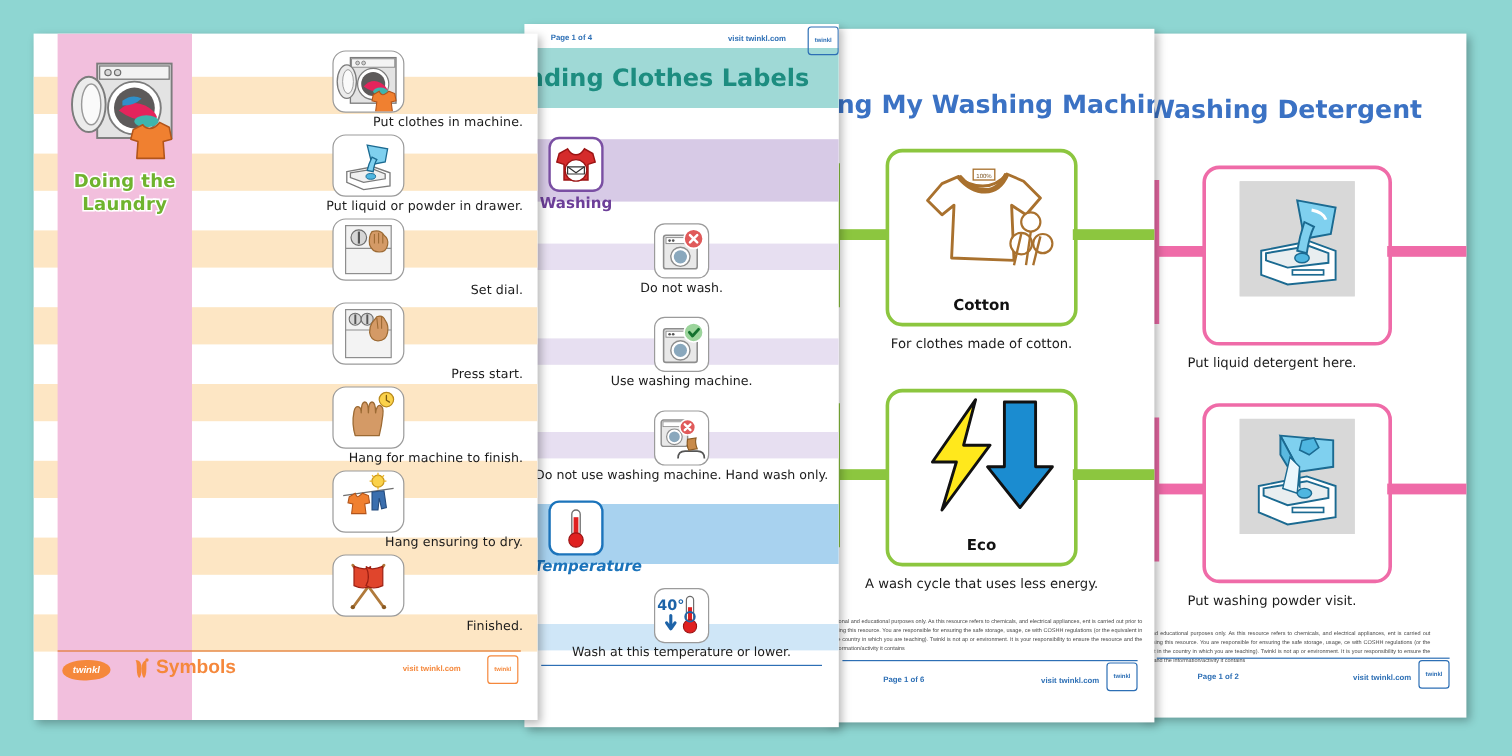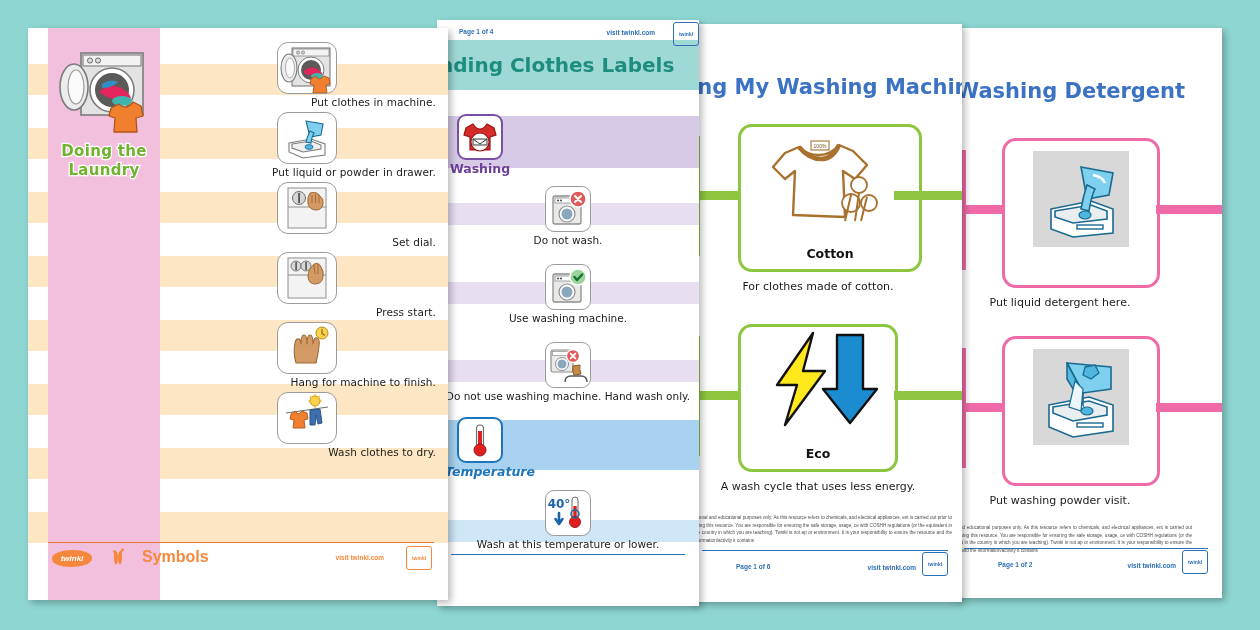--- a/index.html
+++ b/index.html
@@ -63,21 +63,21 @@
   }
   #sheet1 .twinkl-pill {
     position: absolute; left: 4px; top: 7px; width: 40px; height: 17px;
     background: #f5883c; border-radius: 50% 45% 50% 45%;
     color: #fff; font-size: 8px; font-weight: bold; font-style: italic;
     display: flex; align-items: center; justify-content: center;
   }
   #sheet1 .symbols-lbl {
     position: absolute; left: 62px; top: 5px;
     font-size: 16px; font-weight: bold; color: #f5883c;
-    display: flex; align-items: center; gap: 16px;
+    display: flex; align-items: center; gap: 4px;
   }
   #sheet1 .visit { position: absolute; right: 50px; top: 11px; font-size: 6.5px; font-weight: bold; color: #f5883c; }
   #sheet1 .badge {
     position: absolute; right: 2px; top: 3px; width: 26px; height: 24px;
     border: 1.4px solid #f5883c; border-radius: 3px;
     display:flex; align-items:center; justify-content:center;
   }
   #sheet1 .badge span { font-size: 5px; color: #f5883c; font-weight: bold; }
 
   
@@ -257,21 +257,21 @@
     <div class="badge" style="right:14px; bottom:24px;">
       <span>twinkl</span>
     </div>
   </div>
 
   <div class="sheet flow-sheet" id="sheet3">
     <div class="flow-title">ing My Washing Machine</div>
 
     <div class="stub" style="left:-24px; top:112px;"></div>
     <div class="connector" style="left:10px; top:167px; width:44px;"></div>
-    <div class="card" style="left:50px; top:100px; width:184px; height:148px;">
+    <div class="card" style="left:50px; top:100px; width:160px; height:148px;">
       <div class="card-art">
         <svg width="160" height="104" viewBox="0 0 160 104" aria-hidden="true">
           <g fill="#ffffff" stroke="#a9712e" stroke-width="2.4" stroke-linejoin="round">
             <path d="M58 20 L44 26 L32 40 L44 52 L54 44 L52 88 L104 90 L102 44 L114 52 L126 38 L112 24 L98 18
                      q-8 10 -20 10 q-12 0 -20 -8 Z"></path>
           </g>
           <path d="M58 20 q10 12 22 12 q12 0 18 -14" fill="none" stroke="#a9712e" stroke-width="4.5"></path>
           <rect x="70" y="14" width="18" height="9" fill="#fff" stroke="#a9712e" stroke-width="1.1"></rect>
           <text x="79" y="21" font-size="5" text-anchor="middle" fill="#7a5322" font-family="'Liberation Sans',sans-serif">100%</text>
           <g fill="#ffffff" stroke="#a9712e" stroke-width="1.8">
@@ -538,23 +538,36 @@
       <div class="step">
         <div class="step-box">
           <svg width="58" height="50" viewBox="0 0 58 50" aria-hidden="true">
             <circle cx="37" cy="8" r="5" fill="#fbd24a" stroke="#c9971c" stroke-width="1"></circle>
             <path d="M37 1 v3 M37 12 v3 M30 8 h3 M41 8 h3 M32 3 l2 2 M42 3 l-2 2" stroke="#e8b326" stroke-width="1.1"></path>
             <path d="M8 20 L50 14" stroke="#6e6e6e" stroke-width="1" fill="none"></path>
             <path d="M18 18 l-5 3 -1 5 4 1 -1 8 12 0 -1 -8 4 -1 -1 -6 -5 -2 q-3 3 -4 3 q-1 0 -2 -3 z" fill="#f08030" stroke="#b2541a" stroke-width=".9"></path>
             <path d="M32 17 l10 -1 l2 14 -4 1 -2 -9 -1 10 -5 0 z" fill="#3b6fae" stroke="#234b7d" stroke-width=".9"></path>
           </svg>
         </div>
-        <div class="step-label">Wash clothes to dry.</div>
-      </div>
-
+        <div class="step-label">Hang ensuring to dry.</div>
+      </div>
+
+      <div class="step">
+        <div class="step-box">
+          <svg width="58" height="50" viewBox="0 0 58 50" aria-hidden="true">
+            <path d="M16 8 L41 42" stroke="#b07a3c" stroke-width="2.4" stroke-linecap="round"></path>
+            <path d="M42 8 L17 42" stroke="#b07a3c" stroke-width="2.4" stroke-linecap="round"></path>
+            <path d="M17 9 q10 4 14 0 q-4 9 0 16 q-6 4 -14 0 z" fill="#e0452c" stroke="#9c1f12" stroke-width="1"></path>
+            <path d="M41 9 q-10 4 -14 0 q4 9 0 16 q6 4 14 0 z" fill="#e0452c" stroke="#9c1f12" stroke-width="1"></path>
+            <circle cx="16" cy="43" r="1.8" fill="#8a5a22"></circle>
+            <circle cx="42" cy="43" r="1.8" fill="#8a5a22"></circle>
+          </svg>
+        </div>
+        <div class="step-label">Finished.</div>
+      </div>
     </div>
 
     <div class="footer">
       <div class="twinkl-pill">twinkl</div>
       <div class="symbols-lbl">
         <svg width="16" height="18" viewBox="0 0 16 18" aria-hidden="true">
           <path d="M3 2 q5 0 5 7 q0 6 -2 8 q-2 -2 -2 -8 q0 -5 -1 -7 z" fill="#f5883c"></path>
           <path d="M12 2 q-4 1 -4 7 q0 6 2 8 q2 -2 2 -8 q0 -5 0 -7 z" fill="#f5883c"></path>
           <circle cx="12.5" cy="2" r="1.4" fill="#f5883c"></circle>
         </svg>

